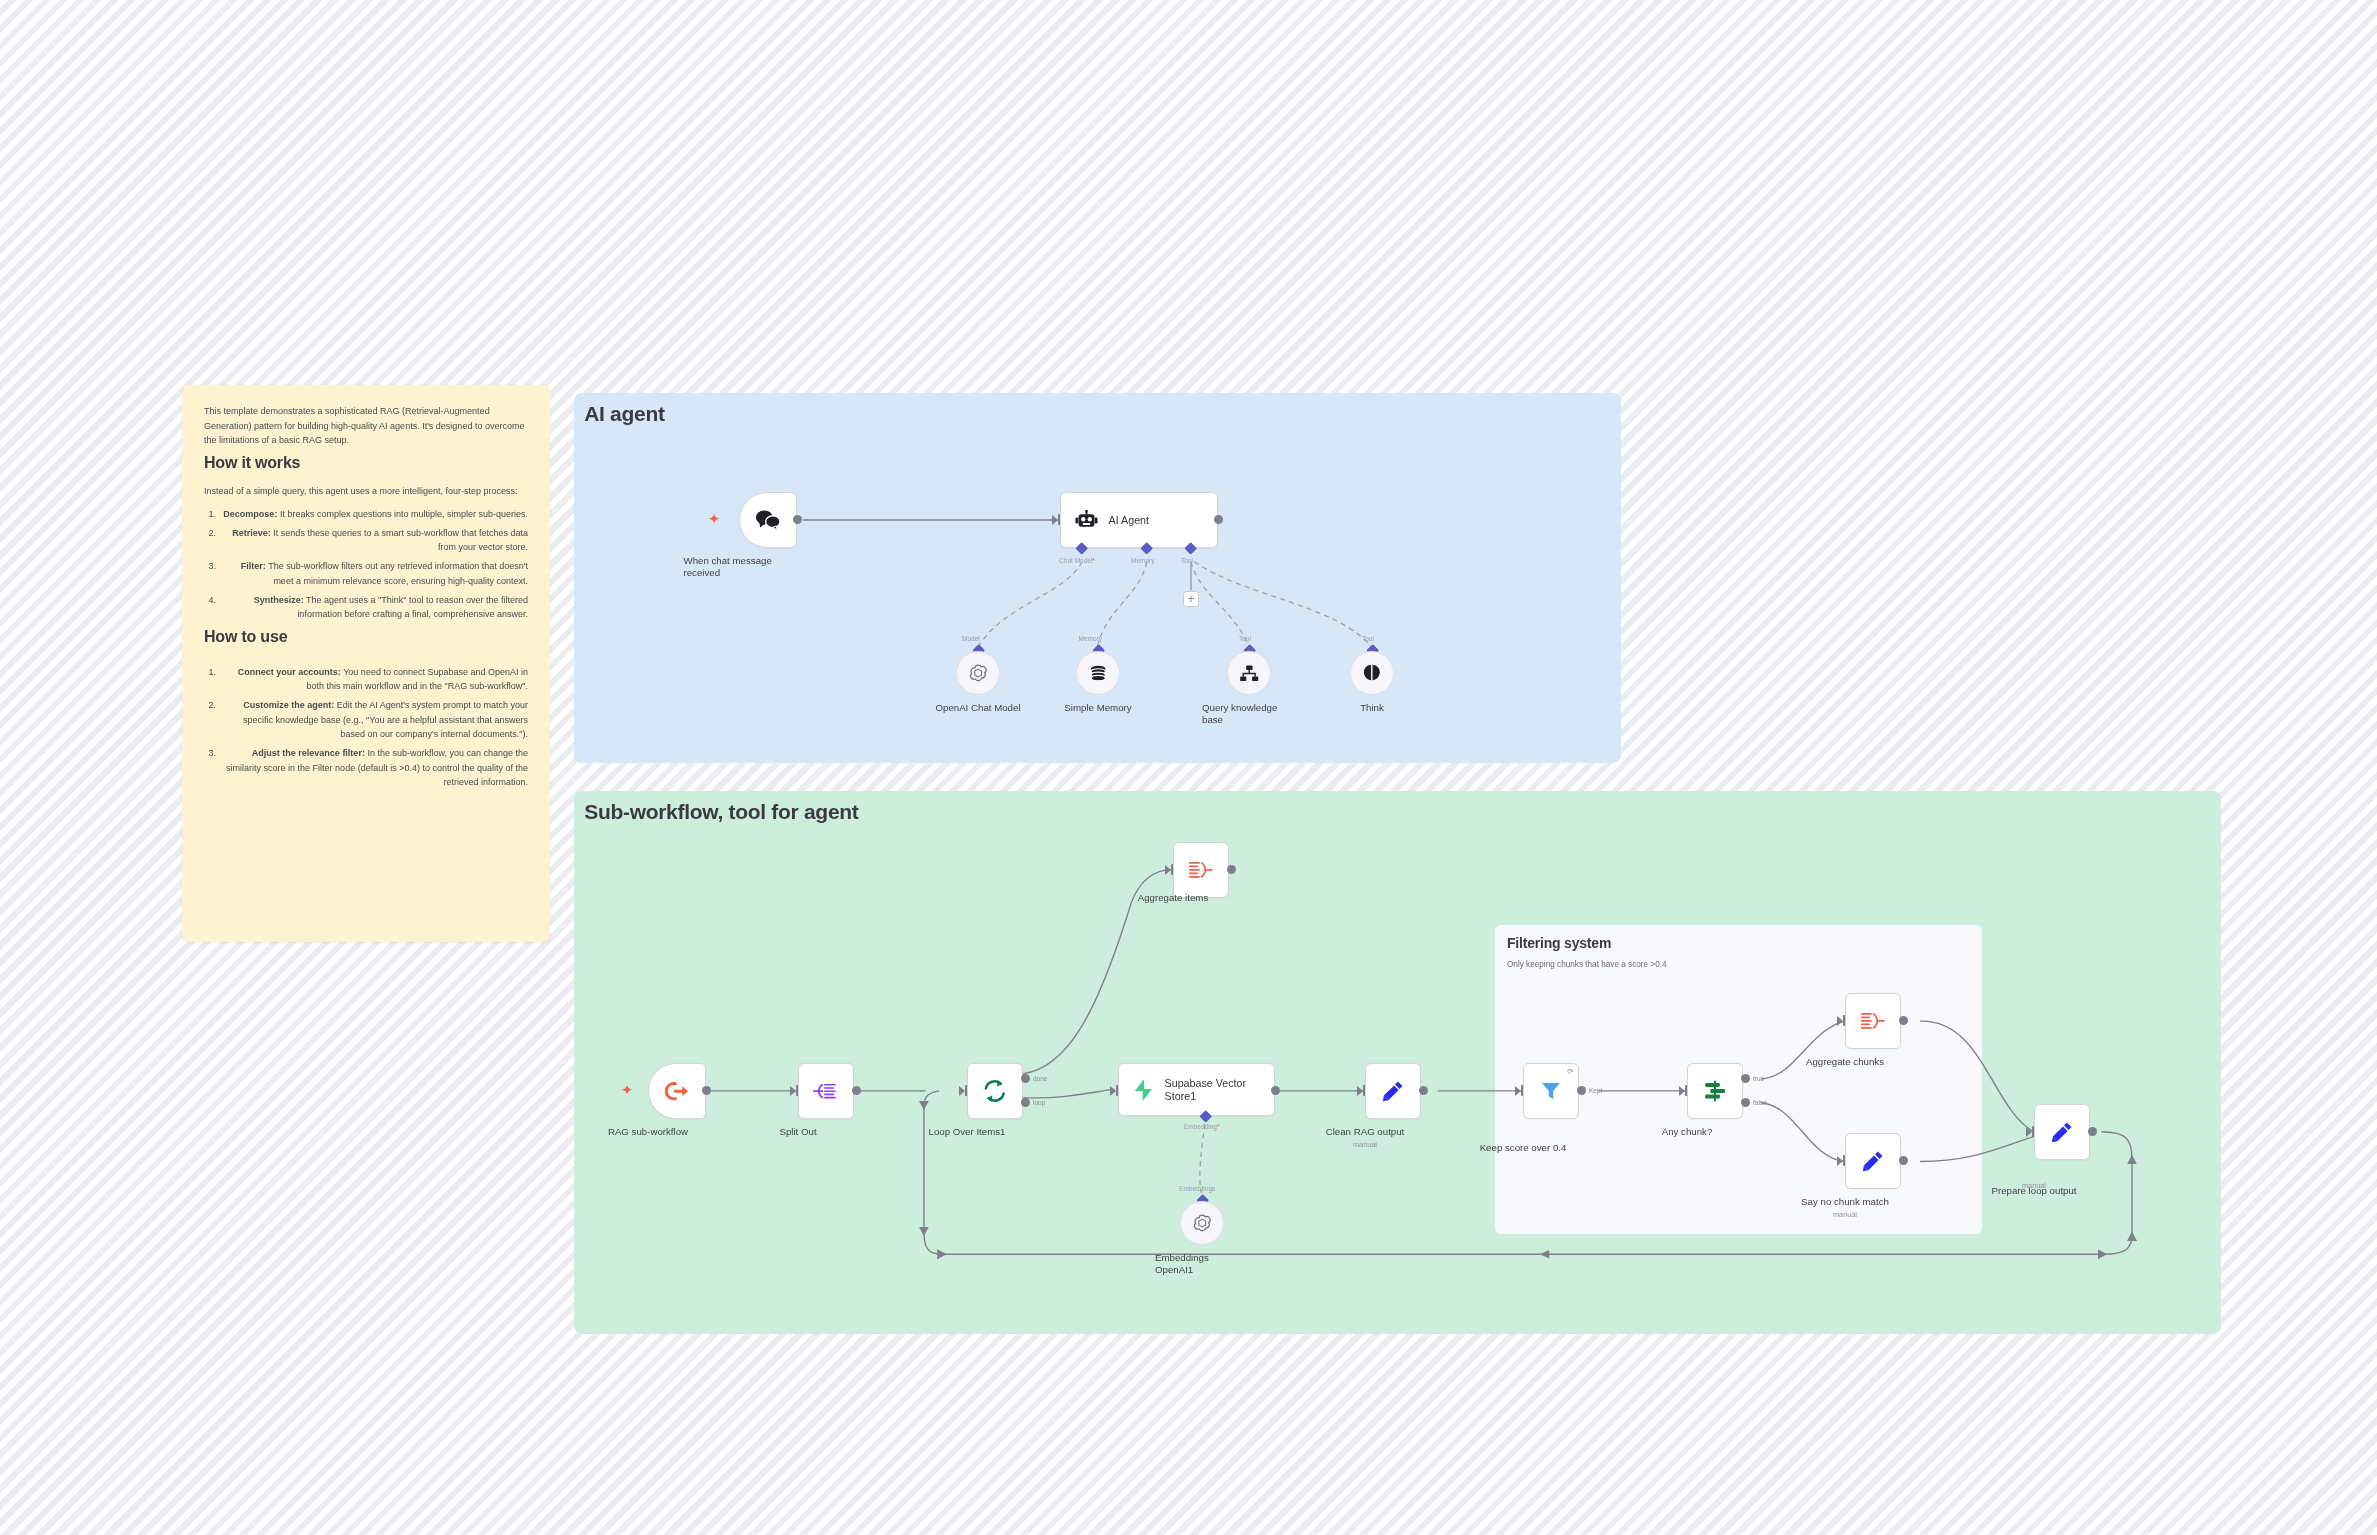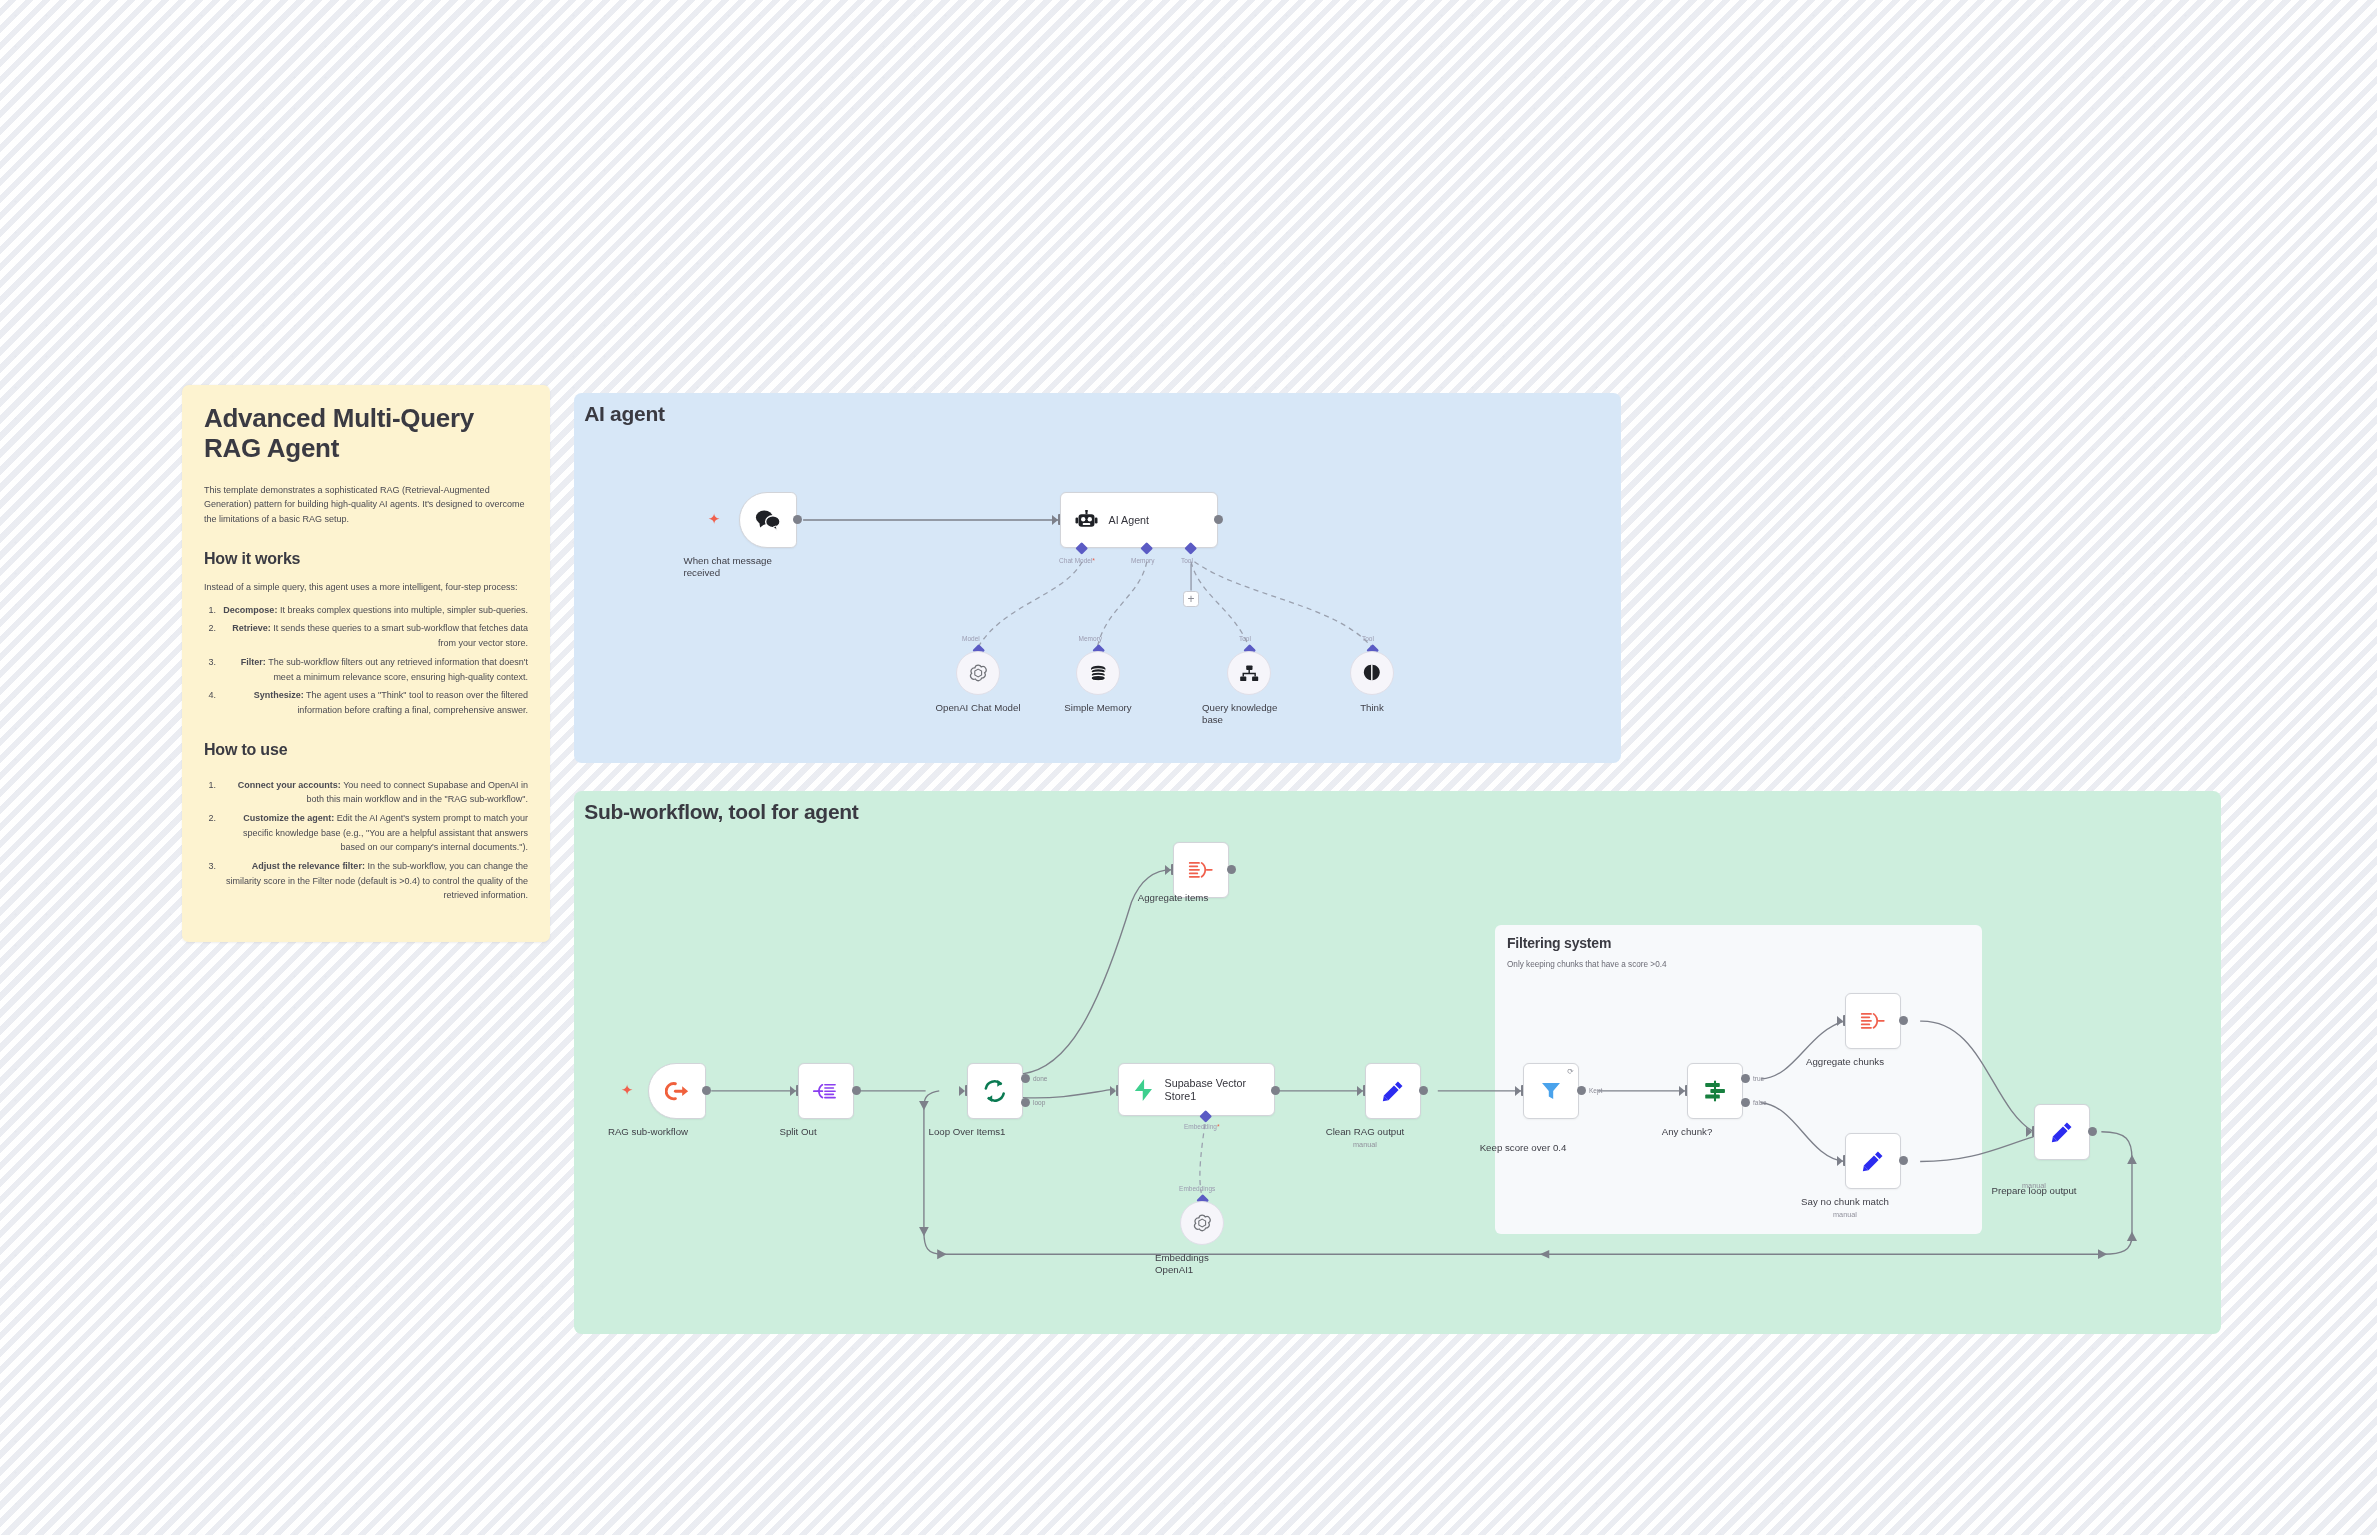--- a/index.html
+++ b/index.html
@@ -26,21 +26,21 @@
     padding: 19px 22px 17px 22px;
     box-shadow: 0 0.9px 2.6px rgba(0,0,0,0.07);
     overflow: hidden;
   }
   .sticky h1 {
     font-size: 26px; line-height: 1.15; font-weight: 700;
     color: #3a3a42; letter-spacing: -0.3px; margin-bottom: 19px;
   }
   .sticky h2 {
     font-size: 16px; font-weight: 700; color: #3a3a42;
-    letter-spacing: -0.2px; margin: 23px 0 12px 0;
+    letter-spacing: -0.2px; margin: 6px 0 12px 0;
   }
   .sticky p, .sticky li {
     font-size: 9px; line-height: 1.62; color: #4a4a52;
   }
   .sticky ol { margin: 8.5px 0 0 14.5px; }
   .sticky ol li { margin-bottom: 4.3px; padding-left: 2.6px; text-align: right; }
   .sticky b { font-weight: 700; }
 
   
   .panel { position: absolute; border-radius: 7.7px; }
@@ -130,21 +130,20 @@
   </div>
   <div class="panel" id="panel-subworkflow">
     <div class="panel-title">Sub-workflow, tool for agent</div>
   </div>
   <div class="sub-panel">
     <div class="sub-panel-title">Filtering system</div>
     <div class="sub-panel-sub">Only keeping chunks that have a score &gt;0.4</div>
   </div>
 
   <div class="sticky">
-    <h1>Advanced Multi-Query RAG Agent</h1>
     <p>This template demonstrates a sophisticated RAG (Retrieval-Augmented Generation) pattern for building high-quality AI agents. It's designed to overcome the limitations of a basic RAG setup.</p>
     <h2>How it works</h2>
     <p>Instead of a simple query, this agent uses a more intelligent, four-step process:</p>
     <ol>
       <li><b>Decompose:</b><span> It breaks complex questions into multiple, simpler sub-queries.</span></li>
       <li><b>Retrieve:</b><span> It sends these queries to a smart sub-workflow that fetches data from your vector store.</span></li>
       <li><b>Filter:</b><span> The sub-workflow filters out any retrieved information that doesn't meet a minimum relevance score, ensuring high-quality context.</span></li>
       <li><b>Synthesize:</b><span> The agent uses a "Think" tool to reason over the filtered information before crafting a final, comprehensive answer.</span></li>
     </ol>
     <h2>How to use</h2>

